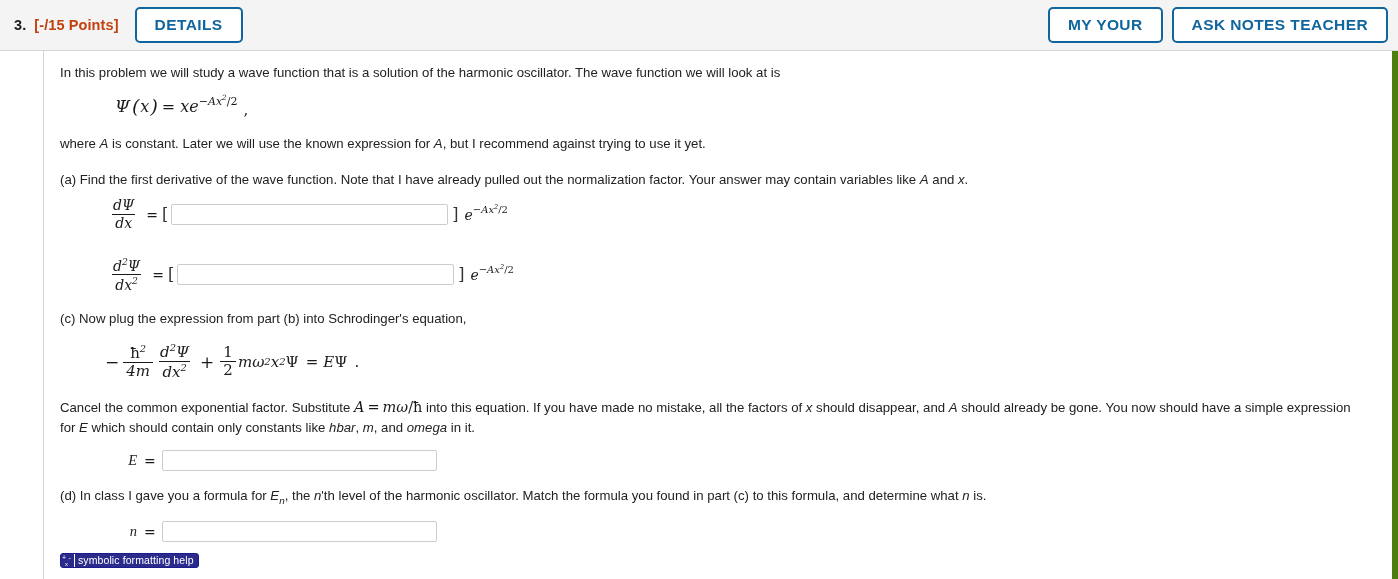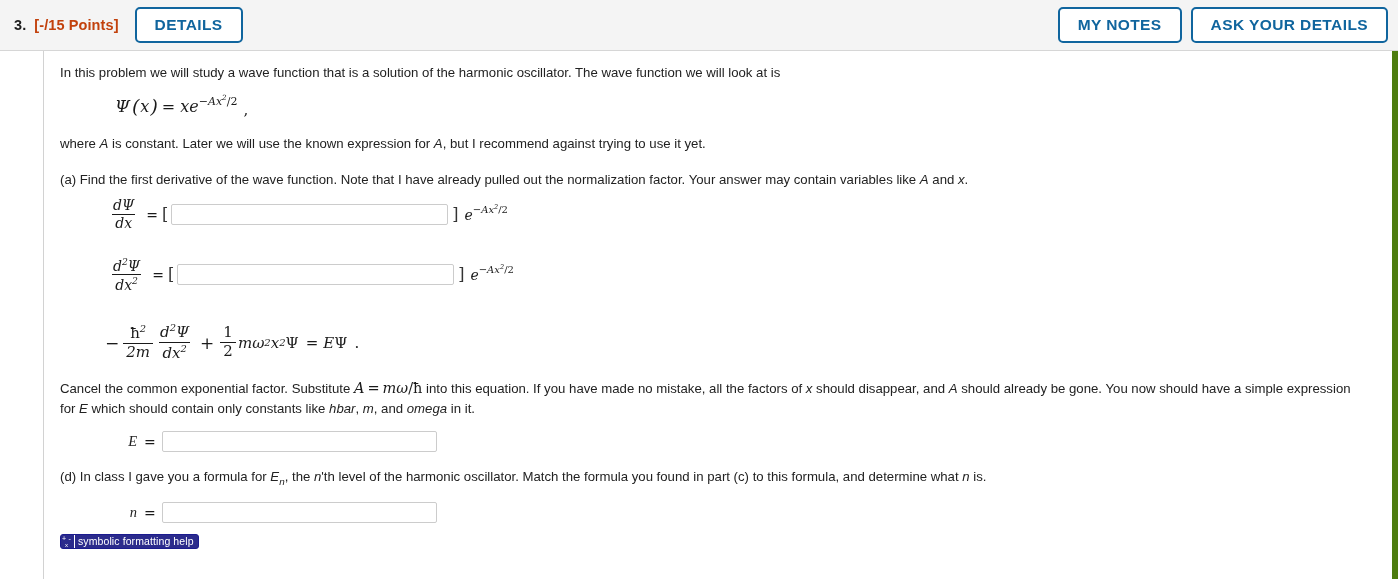--- a/index.html
+++ b/index.html
@@ -176,22 +176,22 @@
 <body>
 
 <div class="page">
 
   <div class="qheader">
     <span class="q-num">3.</span>
     <span class="q-points">[-/15 Points]</span>
     <button class="btn">DETAILS</button>
     <span class="spacer"></span>
     <span class="right-btns">
-      <button class="btn">MY NOTES</button>
-      <button class="btn">ASK YOUR DETAILS</button>
+      <button class="btn">MY YOUR</button>
+      <button class="btn">ASK NOTES TEACHER</button>
     </span>
   </div>
 
   <div class="qbody">
     <div class="left-rail"></div>
 
     <div class="content">
 
       <p class="ptext">In this problem we will study a wave function that is a solution of the harmonic oscillator. The wave function we will look at is</p>
 
@@ -245,28 +245,29 @@
         <span class="math upr" style="font-size:14px;padding:0 4px 0 7px;">=</span>
         <span class="bracket" style="padding:0 3px 0 0;">[</span>
         <input class="ansinput w-b" type="text" value="" placeholder="" style="">
         <span class="bracket" style="padding:0 6px 0 4px;">]</span>
         <span class="math" style="font-size:14px;">e</span>
         <span class="math" style="font-size:10px;position:relative;top:-5px;"><span class="upr">−</span><span>A</span><span>x</span><sup class="m upr">2</sup><span class="upr">/2</span></span>
       </div>
 
       <div class="spacer-md"></div>
 
+      <p class="ptext">(c) Now plug the expression from part (b) into Schrodinger's equation,</p>
 
       <div style="height:14px;"></div>
 
       <div class="mathrow" style="padding-left:45px;">
         <span class="math upr" style="font-size:17px;padding-right:2px;">−</span>
         <span class="frac math" style="font-size:15px;">
           <span class="num"><span class="upr">ħ</span><sup class="m upr">2</sup></span>
-          <span class="den">2m</span>
+          <span class="den">4m</span>
         </span>
         <span class="frac math" style="font-size:15px;">
           <span class="num"><span>d</span><sup class="m upr">2</sup><span>Ψ</span></span>
           <span class="den"><span>dx</span><sup class="m upr">2</sup></span>
         </span>
         <span class="math upr" style="font-size:17px;padding:0 4px 0 6px;">+</span>
         <span class="frac math" style="font-size:15px;">
           <span class="num upr">1</span>
           <span class="den upr">2</span>
         </span>

